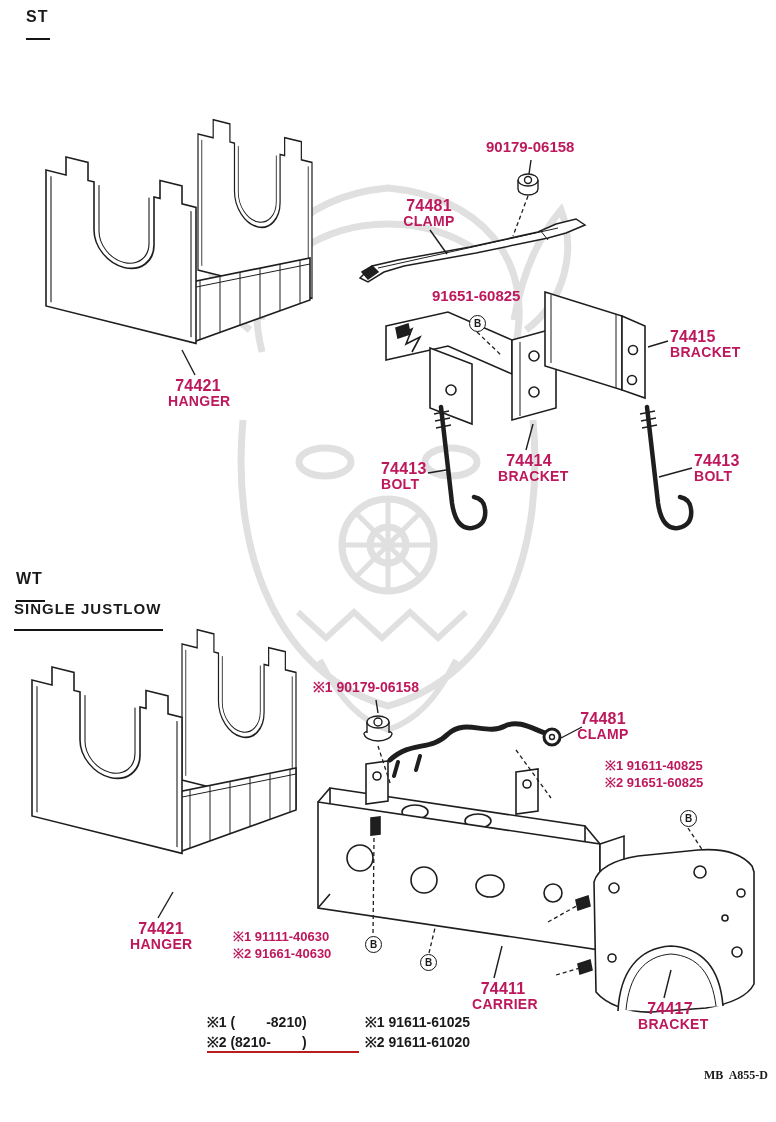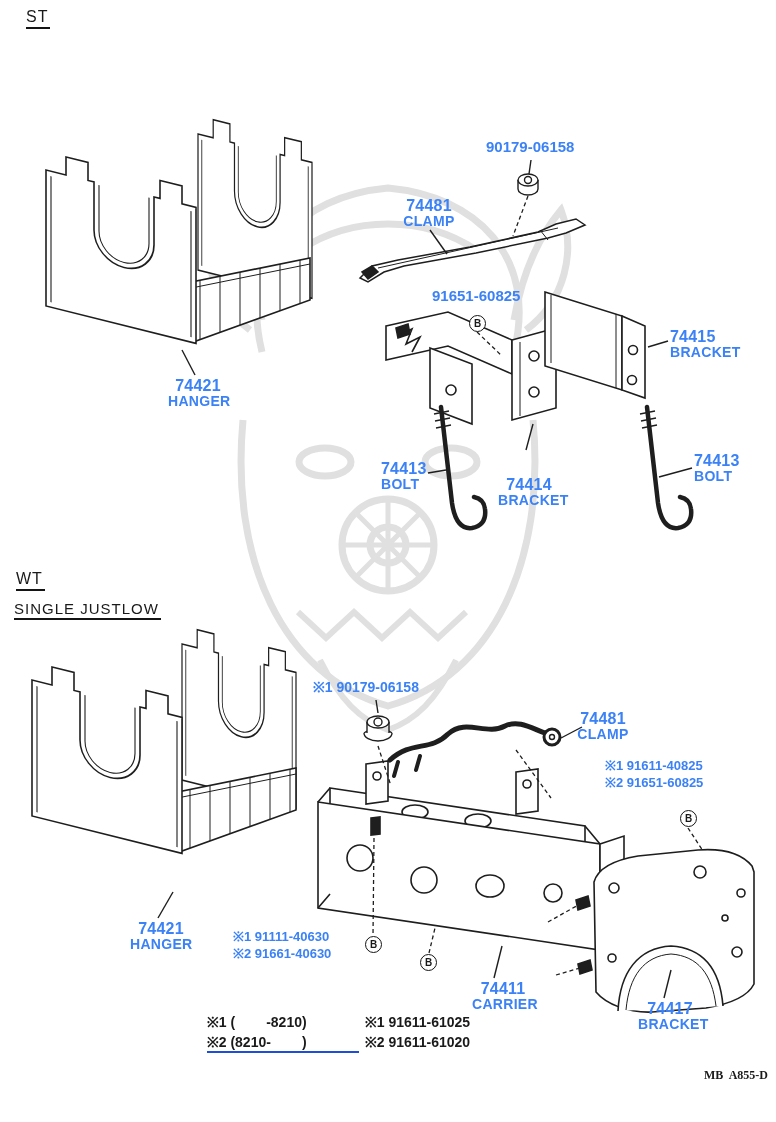--- a/index.html
+++ b/index.html
@@ -1,34 +1,34 @@
 <!DOCTYPE html>
 <html><head>
 <meta charset="utf-8">
 <style>
   html,body{margin:0;padding:0;background:#fff;}
   .page{position:relative;width:776px;height:1122px;background:#fff;overflow:hidden;
         font-family:"Liberation Sans",sans-serif;color:#1a1a1a;}
   svg.art{position:absolute;left:0;top:0;}
-  .lbl{position:absolute;font-weight:700;color:#3b82f6;line-height:1.08;white-space:nowrap;}
+  .lbl{position:absolute;font-weight:700;color:#be185d;line-height:1.08;white-space:nowrap;}
   .lbl .num{font-size:16px;letter-spacing:.2px;}
   .lbl .nm{font-size:14px;letter-spacing:.3px;}
   .center{text-align:center;}
   .plain{font-size:15px;}
   .small{font-size:13px;line-height:17px;}
-  .heading{position:absolute;font-weight:400;font-size:16px;letter-spacing:1px;
-           border-bottom:2px solid #141414;padding:0 2px 1px 0;}
+  .heading{position:absolute;font-weight:700;font-size:16px;letter-spacing:1px;
+           border-bottom:2px solid #141414;padding:0 2px 12px 0;}
   .bsym{position:absolute;width:15px;height:15px;border:1.6px solid #141414;border-radius:50%;
         display:flex;align-items:center;justify-content:center;
         font-size:10px;font-weight:700;background:#fff;}
   .notes{position:absolute;left:207px;top:1012px;font-weight:700;font-size:14px;}
   .nrow{height:20px;}
   .ncol1{display:inline-block;width:152px;white-space:pre;}
   .ncol2{display:inline-block;padding-left:6px;white-space:pre;}
-  .underl{border-bottom:2px solid #1d4ed8;}
+  .underl{border-bottom:2px solid #b91c1c;}
   .footer{position:absolute;left:704px;top:1068px;font-weight:700;font-size:12px;white-space:pre;font-family:Liberation Serif, serif;}
 </style>
 </head>
 <body>
 
 <div class="page">
 
 <svg class="art" width="776" height="1122" viewBox="0 0 776 1122">
 
   <g stroke="#e0e0e0" fill="none" stroke-width="7">
@@ -216,21 +216,21 @@
 <div class="lbl" style="left:670px;top:328px;">
   <div class="num">74415</div>
   <div class="nm">BRACKET</div>
 </div>
 
 <div class="lbl center" style="left:168px;top:377px;width:60px;">
   <div class="num">74421</div>
   <div class="nm">HANGER</div>
 </div>
 
-<div class="lbl center" style="left:498px;top:452px;width:62px;margin-top:24px;">
+<div class="lbl center" style="left:498px;top:452px;width:62px;">
   <div class="num">74414</div>
   <div class="nm">BRACKET</div>
 </div>
 
 <div class="lbl" style="left:381px;top:460px;">
   <div class="num">74413</div>
   <div class="nm">BOLT</div>
 </div>
 
 <div class="lbl" style="left:694px;top:452px;">

